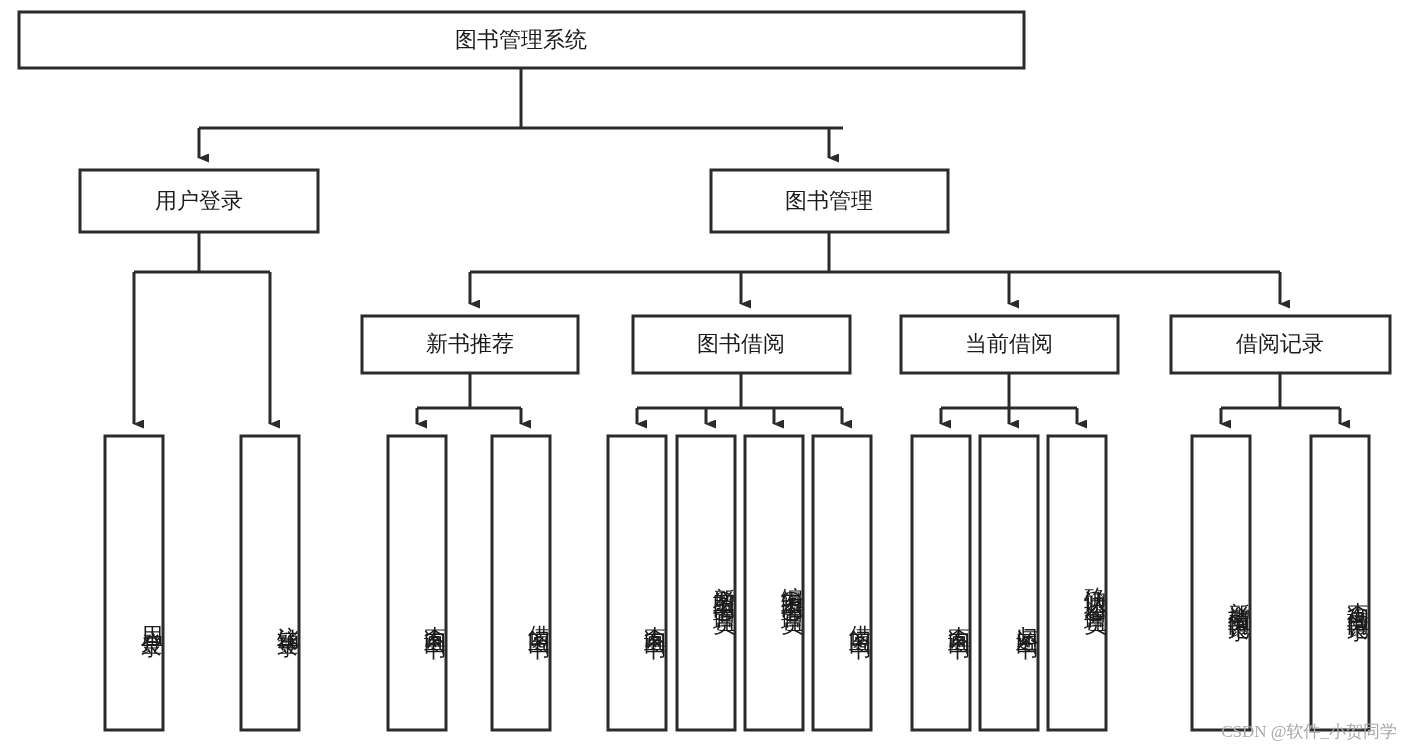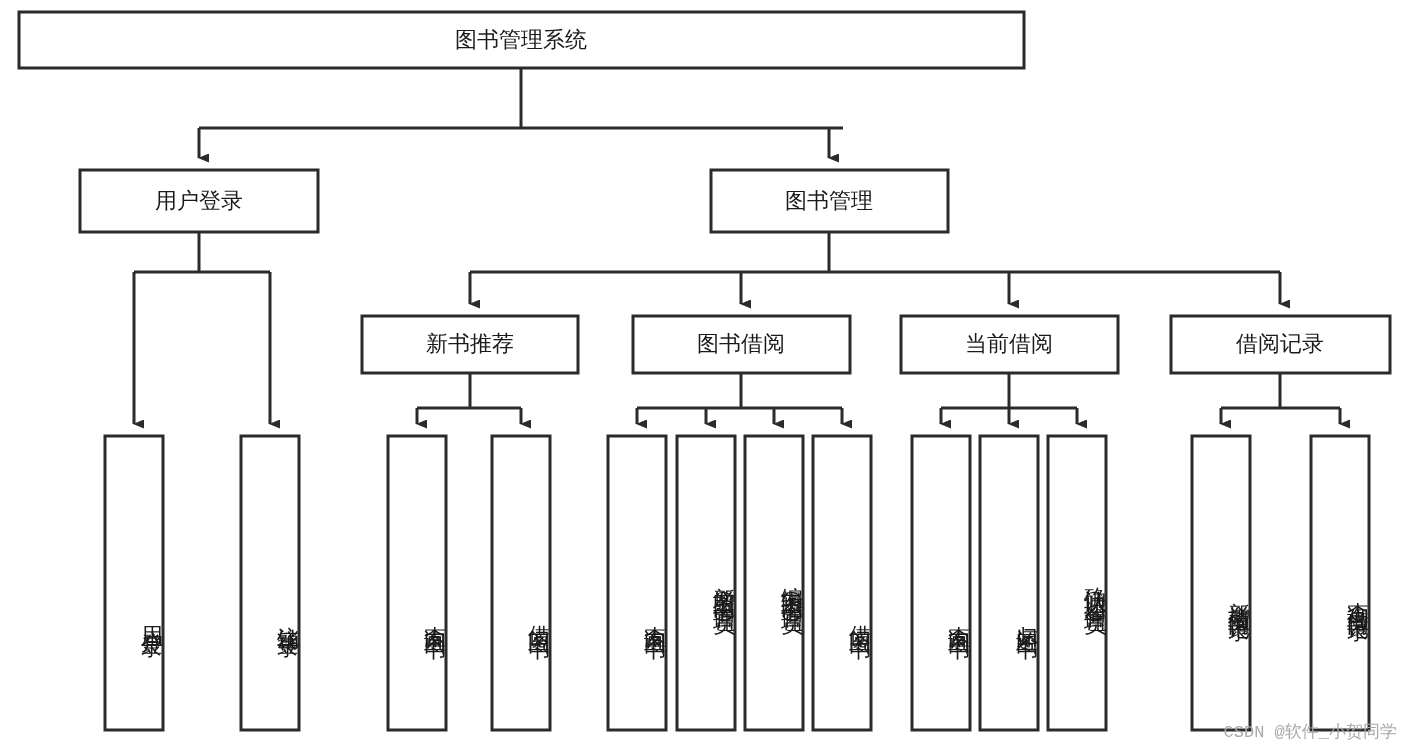--- a/index.html
+++ b/index.html
@@ -55,21 +55,21 @@
     display: flex;
     align-items: flex-start;
     justify-content: center;
     white-space: nowrap;
     pointer-events: none;
   }
   .watermark {
     position: absolute;
     right: 8px;
     bottom: 4px;
-    font-family: Liberation Mono, monospace;
+    font-family: Liberation Serif, serif;
     font-size: 17px;
     color: #a9a9a9;
     white-space: nowrap;
   }
 </style>
 </head>
 <body>
 
 <div id="diagram-root">
 

